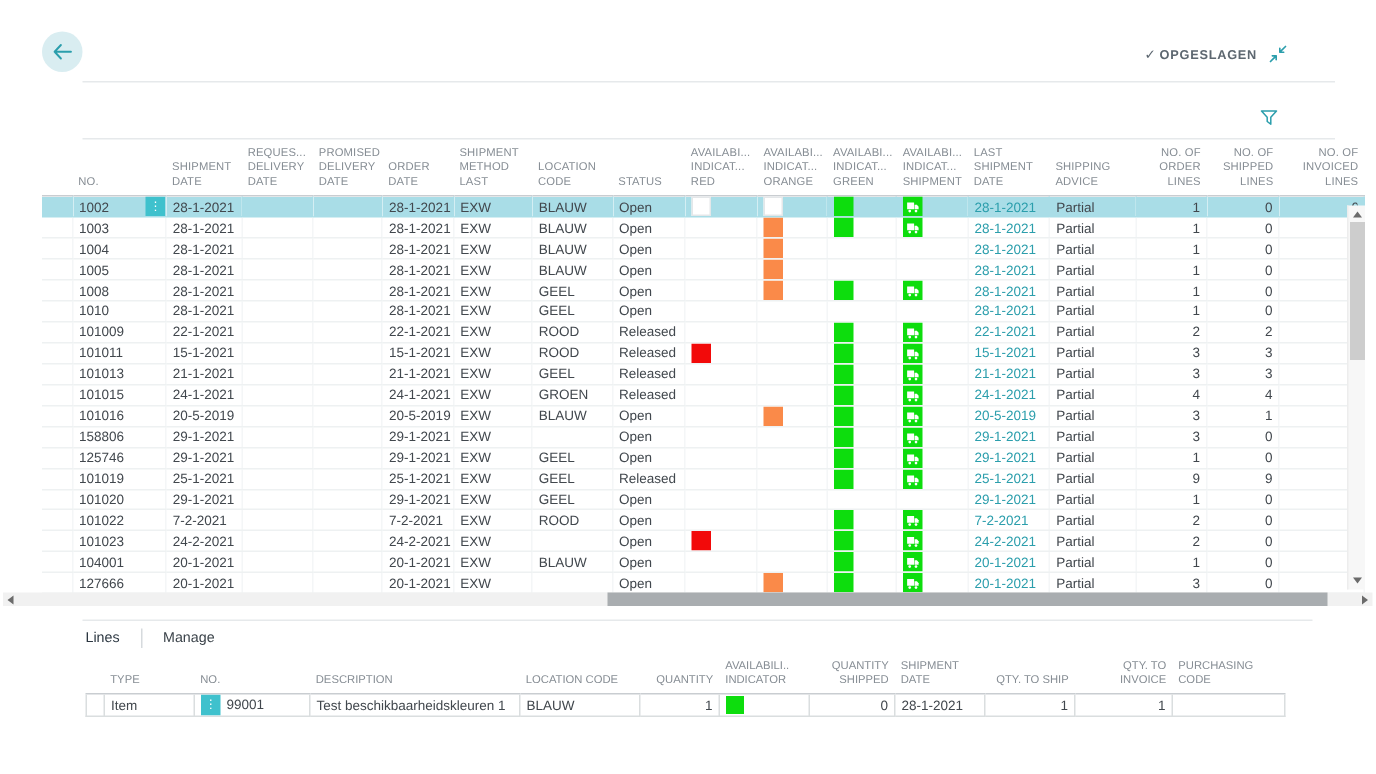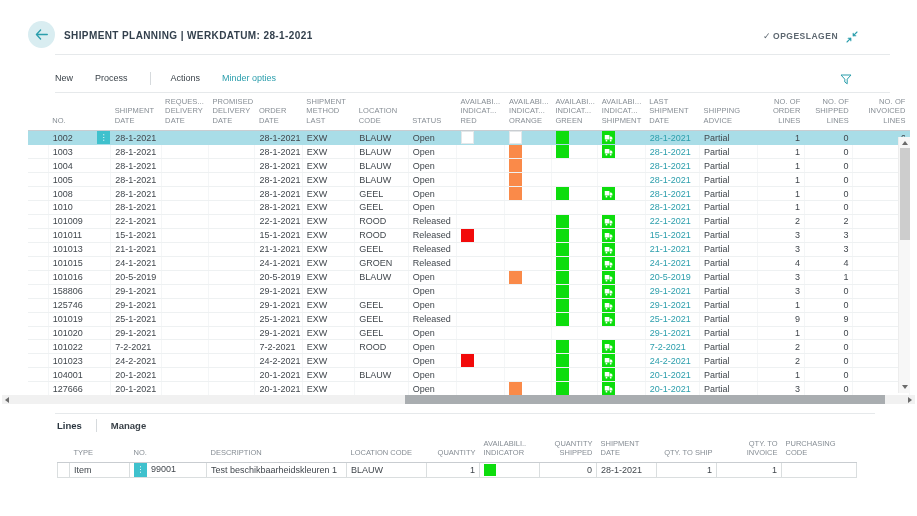--- a/index.html
+++ b/index.html
@@ -60,61 +60,53 @@
   .arr { position:absolute; width:0; height:0; }
   .arr-up { left:3px; top:4px; border-left:3px solid transparent; border-right:3px solid transparent; border-bottom:4px solid #6b6b6b; }
   .arr-down { left:3px; bottom:4px; border-left:3px solid transparent; border-right:3px solid transparent; border-top:4px solid #6b6b6b; }
   .hscroll { left:2px; top:395px; width:913px; height:9px; background:#f1f1f1; cursor:pointer; }
   .hscroll .thumb { position:absolute; left:403px; top:0; width:480px; height:9px; background:#a9adb0; }
   .arr-left { left:3px; top:1.5px; border-top:3px solid transparent; border-bottom:3px solid transparent; border-right:4px solid #6b6b6b; }
   .arr-right { right:3px; top:1.5px; border-top:3px solid transparent; border-bottom:3px solid transparent; border-left:4px solid #6b6b6b; }
 
   
   .tabs { left:57px; top:419px; display:flex; align-items:center; font-size:9.5px; }
-  .tabs .tab-lines { font-weight:700; color:#2b3640; cursor:pointer; }
+  .tabs .tab-lines { font-weight:400; color:#2b3640; cursor:pointer; }
   .tabs .vsep { width:1px; height:13px; background:#d6dadd; margin:0 14px; }
-  .tabs .tab-manage { color:#3a4249; cursor:pointer;font-weight:bold; }
+  .tabs .tab-manage { color:#3a4249; cursor:pointer; }
   .lines-wrap { left:57px; top:437px; width:799px; }
   table.lines { border-collapse:collapse; table-layout:fixed; width:100%; }
   table.lines th { font-size:7.5px; font-weight:400; color:#868d94; text-align:left; vertical-align:bottom;
     padding:2px 4px 4px 4px; line-height:1.25; border-bottom:1px solid #c9cdd1; }
   table.lines td { font-size:9px; color:#41474d; padding:0 4px; height:15px;
     border:1px solid #dadedf; white-space:nowrap; overflow:hidden; cursor:pointer; }
   table.lines .r { text-align:right; }
   .ind-sm { display:inline-block; width:12px; height:12px; vertical-align:middle; }
 </style>
 </head>
 <body>
 
 <div id="app">
 
   <div class="abs back-btn">
     <svg width="13" height="11" viewBox="0 0 13 11">
       <path d="M5.6 1 L1.4 5.5 L5.6 10 M1.4 5.5 H12.3" stroke="#2b9eac" stroke-width="1.3" fill="none" stroke-linecap="round" stroke-linejoin="round"></path>
     </svg>
   </div>
-  <div class="abs page-title">SHIPMENT PLANNING | WERKDATUM: 28-1-2021</div>
   <div class="abs saved">
     <span class="chk">✓</span>
     <span>OPGESLAGEN</span>
   </div>
   <div class="abs collapse">
     <svg width="12" height="12" viewBox="0 0 12 12">
       <path d="M11 1 L7.2 4.8 M7.2 4.8 V2.2 M7.2 4.8 H9.8 M1 11 L4.8 7.2 M4.8 7.2 V9.8 M4.8 7.2 H2.2" stroke="#2b9eac" stroke-width="1.1" fill="none" stroke-linecap="round"></path>
     </svg>
   </div>
   <div class="divider" style="left:55px; top:54px; width:835px;"></div>
 
-  <div class="abs actionbar">
-    <span class="item">New</span>
-    <span class="item">Process</span>
-    <span class="vsep"></span>
-    <span class="item">Actions</span>
-    <span class="more">Minder opties</span>
-  </div>
   <div class="abs filter-btn">
     <svg width="12" height="11" viewBox="0 0 12 11">
       <path d="M1 1 H11 L7.2 5.2 V9.8 L4.8 8 V5.2 Z" stroke="#2b9eac" stroke-width="1" fill="none" stroke-linejoin="round"></path>
     </svg>
   </div>
   <div class="divider" style="left:55px; top:92px; width:835px;"></div>
 
   <div class="abs grid-wrap">
       <table class="grid">
         <colgroup>

